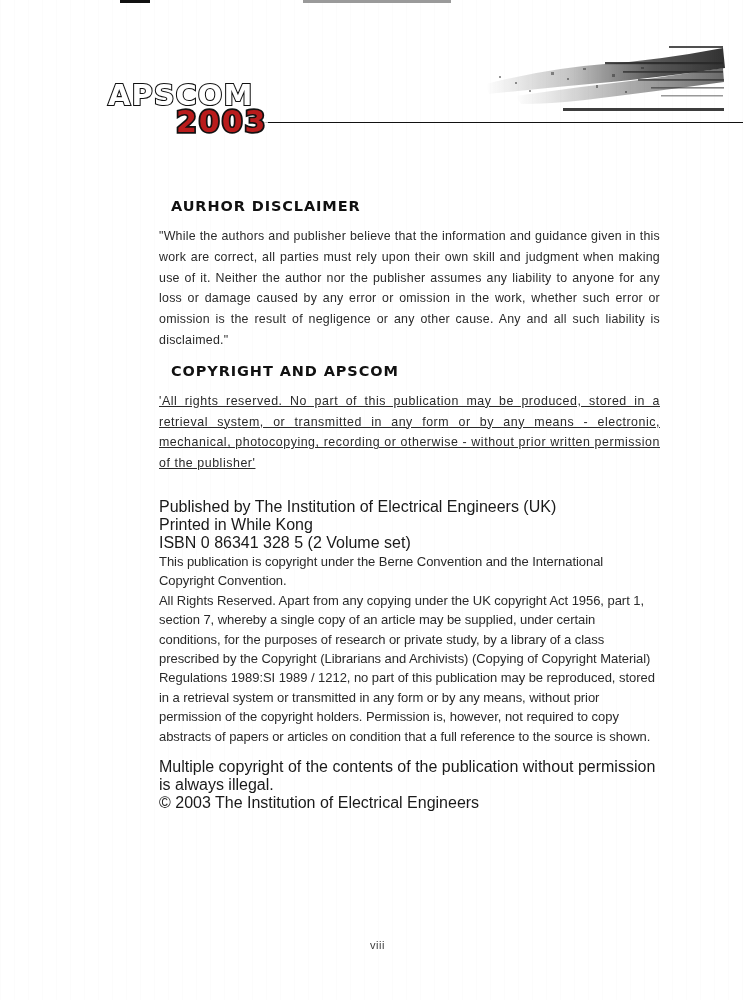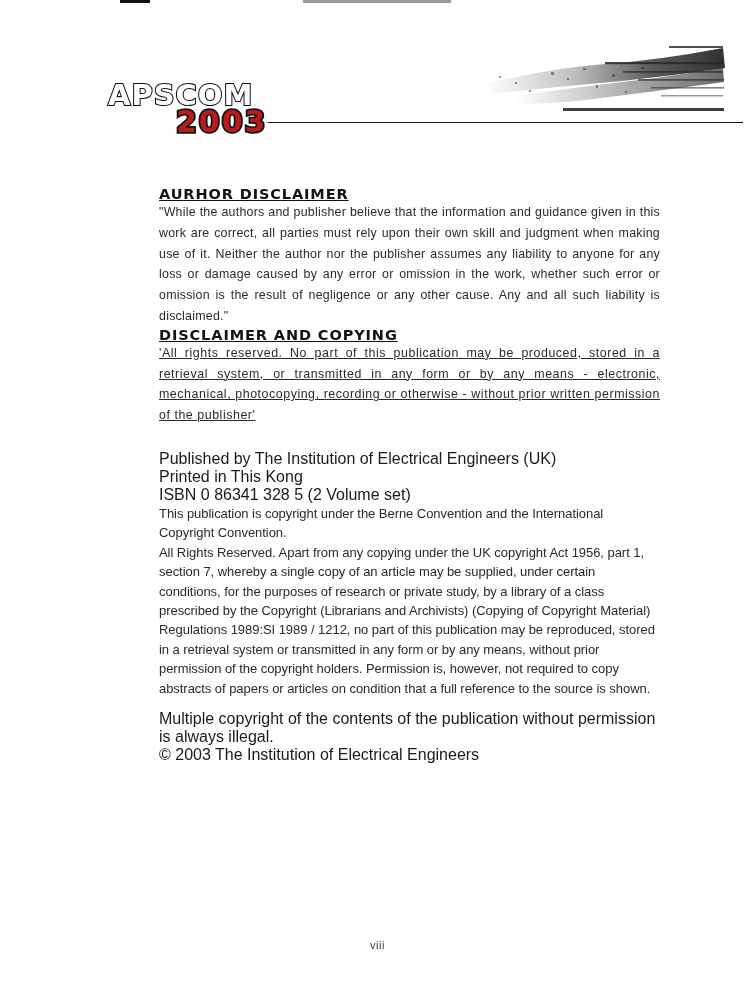--- a/index.html
+++ b/index.html
@@ -108,27 +108,26 @@
 
   
   .content {
     position: absolute;
     left: 159px;
     top: 186px;
     width: 501px;
   }
 
   h2.section-title {
-    margin: 0;
+    margin: 12px;
     font-family: "DejaVu Sans", sans-serif;
     font-size: 14.5px;
     font-weight: 700;
     letter-spacing: 0.9px;
     color: #111;
-    text-decoration: underline;
   }
 
   
   p.airy {
     margin: 0;
     font-size: 12.4px;
     line-height: 20.8px;
     letter-spacing: 0.25px;
     color: #2a2a2a;
     text-align: justify;
@@ -223,26 +222,26 @@
     <div class="logo-year">2003</div>
   </div>
   <div class="header-rule-fade"></div>
   <div class="header-rule"></div>
 
   <div class="content">
 
     <h2 class="section-title">AURHOR DISCLAIMER</h2>
     <p class="airy sp-disclaimer-body">"While the authors and publisher believe that the information and guidance given in this work are correct, all parties must rely upon their own skill and judgment when making use of it. Neither the author nor the publisher assumes any liability to anyone for any loss or damage caused by any error or omission in the work, whether such error or omission is the result of negligence or any other cause. Any and all such liability is disclaimed."</p>
 
-    <h2 class="section-title sp-copyright-head">DISCLAIMER AND COPYING</h2>
+    <h2 class="section-title sp-copyright-head">COPYRIGHT AND APSCOM</h2>
     <p class="airy wide sp-copyright-body">'All rights reserved. No part of this publication may be produced, stored in a retrieval system, or transmitted in any form or by any means - electronic, mechanical, photocopying, recording or otherwise - without prior written permission of the publisher'</p>
 
     <div class="sp-imprint">
       <span class="imprint-line airy">Published by The Institution of Electrical Engineers (UK)</span>
-      <span class="imprint-line airy">Printed in This Kong</span>
+      <span class="imprint-line airy">Printed in While Kong</span>
       <span class="imprint-line airy">ISBN 0 86341 328 5 (2 Volume set)</span>
     </div>
 
     <p class="tight sp-berne">This publication is copyright under the Berne Convention and the International Copyright Convention.</p>
 
     <p class="tight sp-rights">All Rights Reserved. Apart from any copying under the UK copyright Act 1956, part 1, section 7, whereby a single copy of an article may be supplied, under certain conditions, for the purposes of research or private study, by a library of a class prescribed by the Copyright (Librarians and Archivists) (Copying of Copyright Material) Regulations 1989:SI 1989 / 1212, no part of this publication may be reproduced, stored in a retrieval system or transmitted in any form or by any means, without prior permission of the copyright holders. Permission is, however, not required to copy abstracts of papers or articles on condition that a full reference to the source is shown.</p>
 
     <div class="sp-multiple">
       <span class="imprint-line tight">Multiple copyright of the contents of the publication without permission is always illegal.</span>
       <span class="imprint-line tight">© 2003 The Institution of Electrical Engineers</span>

